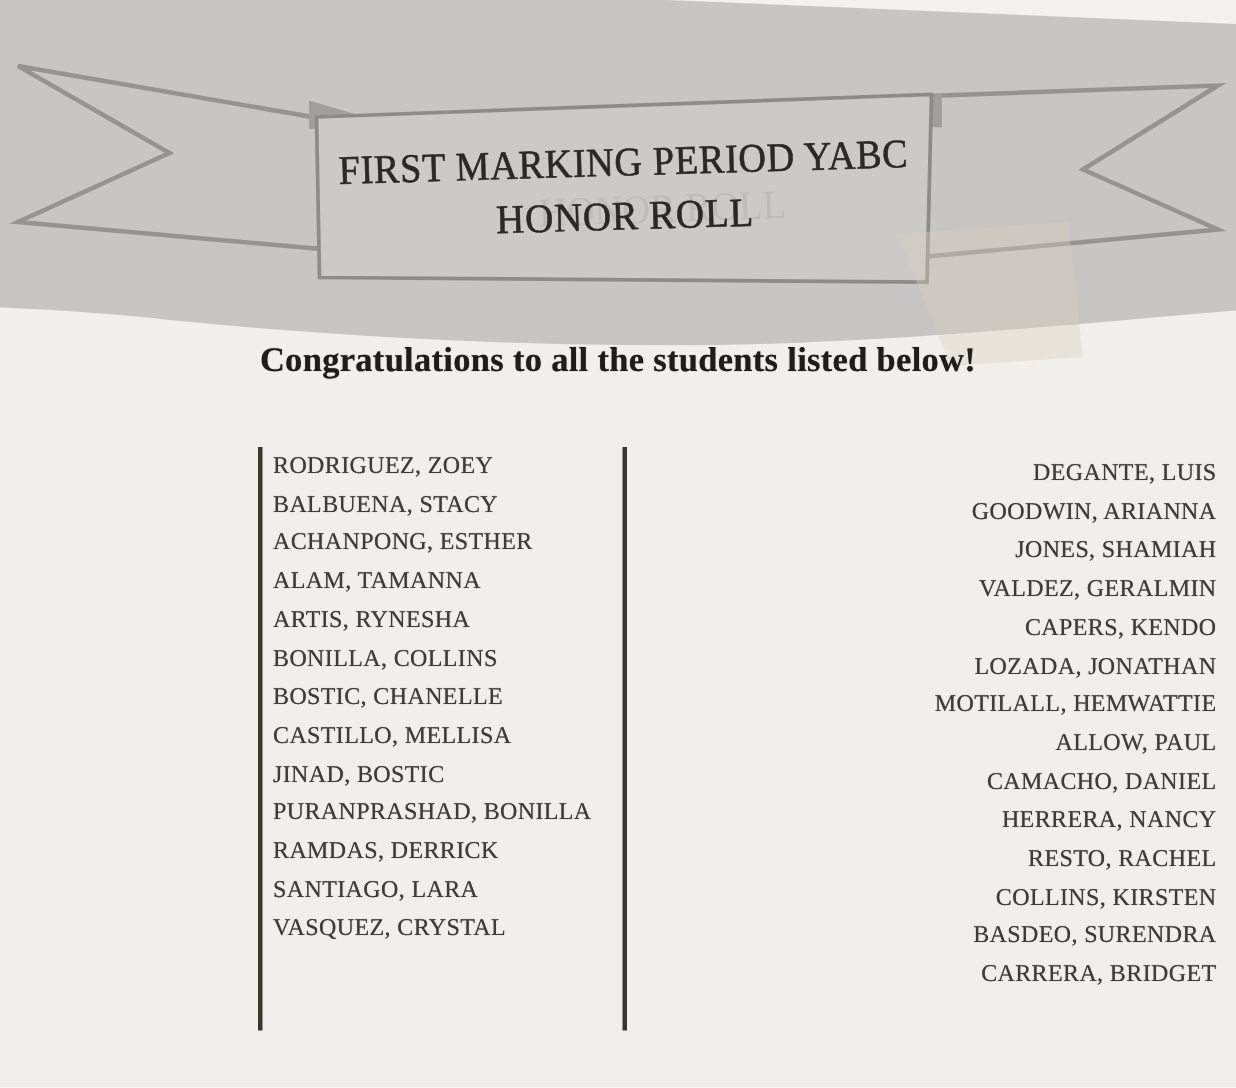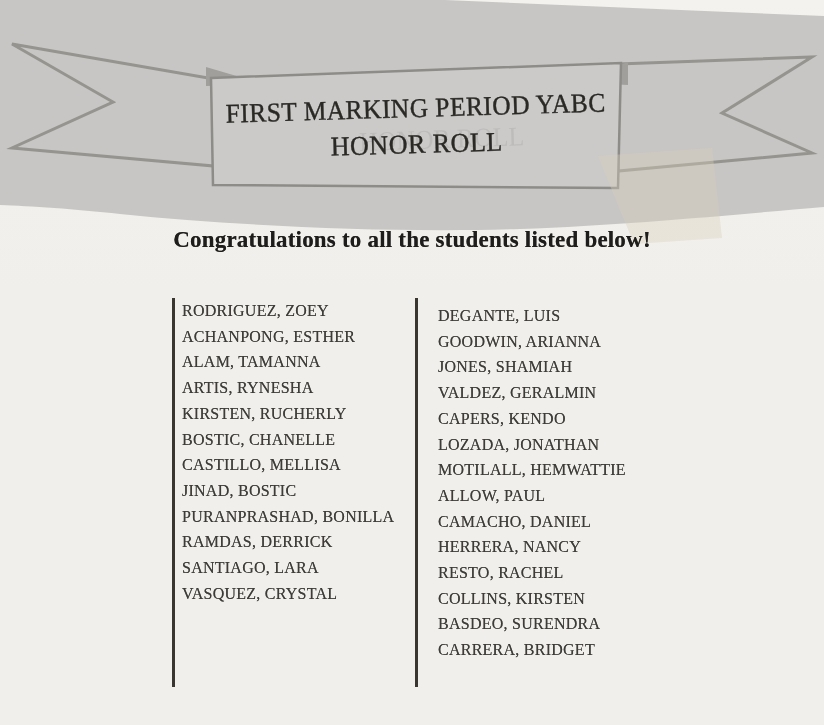--- a/index.html
+++ b/index.html
@@ -37,21 +37,21 @@
     top: 298px;
     left: 172px;
     display: flex;
     align-items: flex-start;
   }
   .column {
     border-left: 3px solid var(--rule, #39362f);
     min-height: 389px;
   }
   .column.left  { width: 233px; padding-left: 7px; }
-  .column.right { width: 385px; padding-left: 20px; }
+  .column.right { width: 385px; padding-left: 8px; text-align: right; }
   .column.right .list-offset { margin-top: 5px; }
   .name {
     font-size: 16px;
     line-height: 25.7px;
     letter-spacing: 0.25px;
     color: var(--ink, #3e3c38);
     text-shadow: 0 0 0.5px rgba(62,60,56,0.75);
     white-space: nowrap;
   }
 </style>
@@ -74,28 +74,29 @@
 </svg>
 
 <div class="headline">Congratulations to all the students listed below!</div>
 
 <div class="columns">
   <div class="column left">
     <div class="list-offset">
 
         <div class="name">RODRIGUEZ, ZOEY</div>
 
+        <div class="name">BALBUENA, STACY</div>
 
         <div class="name">ACHANPONG, ESTHER</div>
 
         <div class="name">ALAM, TAMANNA</div>
 
         <div class="name">ARTIS, RYNESHA</div>
 
-        <div class="name">KIRSTEN, RUCHERLY</div>
+        <div class="name">BONILLA, COLLINS</div>
 
         <div class="name">BOSTIC, CHANELLE</div>
 
         <div class="name">CASTILLO, MELLISA</div>
 
 
         <div class="name">JINAD, BOSTIC</div>
 
         <div class="name">PURANPRASHAD, BONILLA</div>
 

